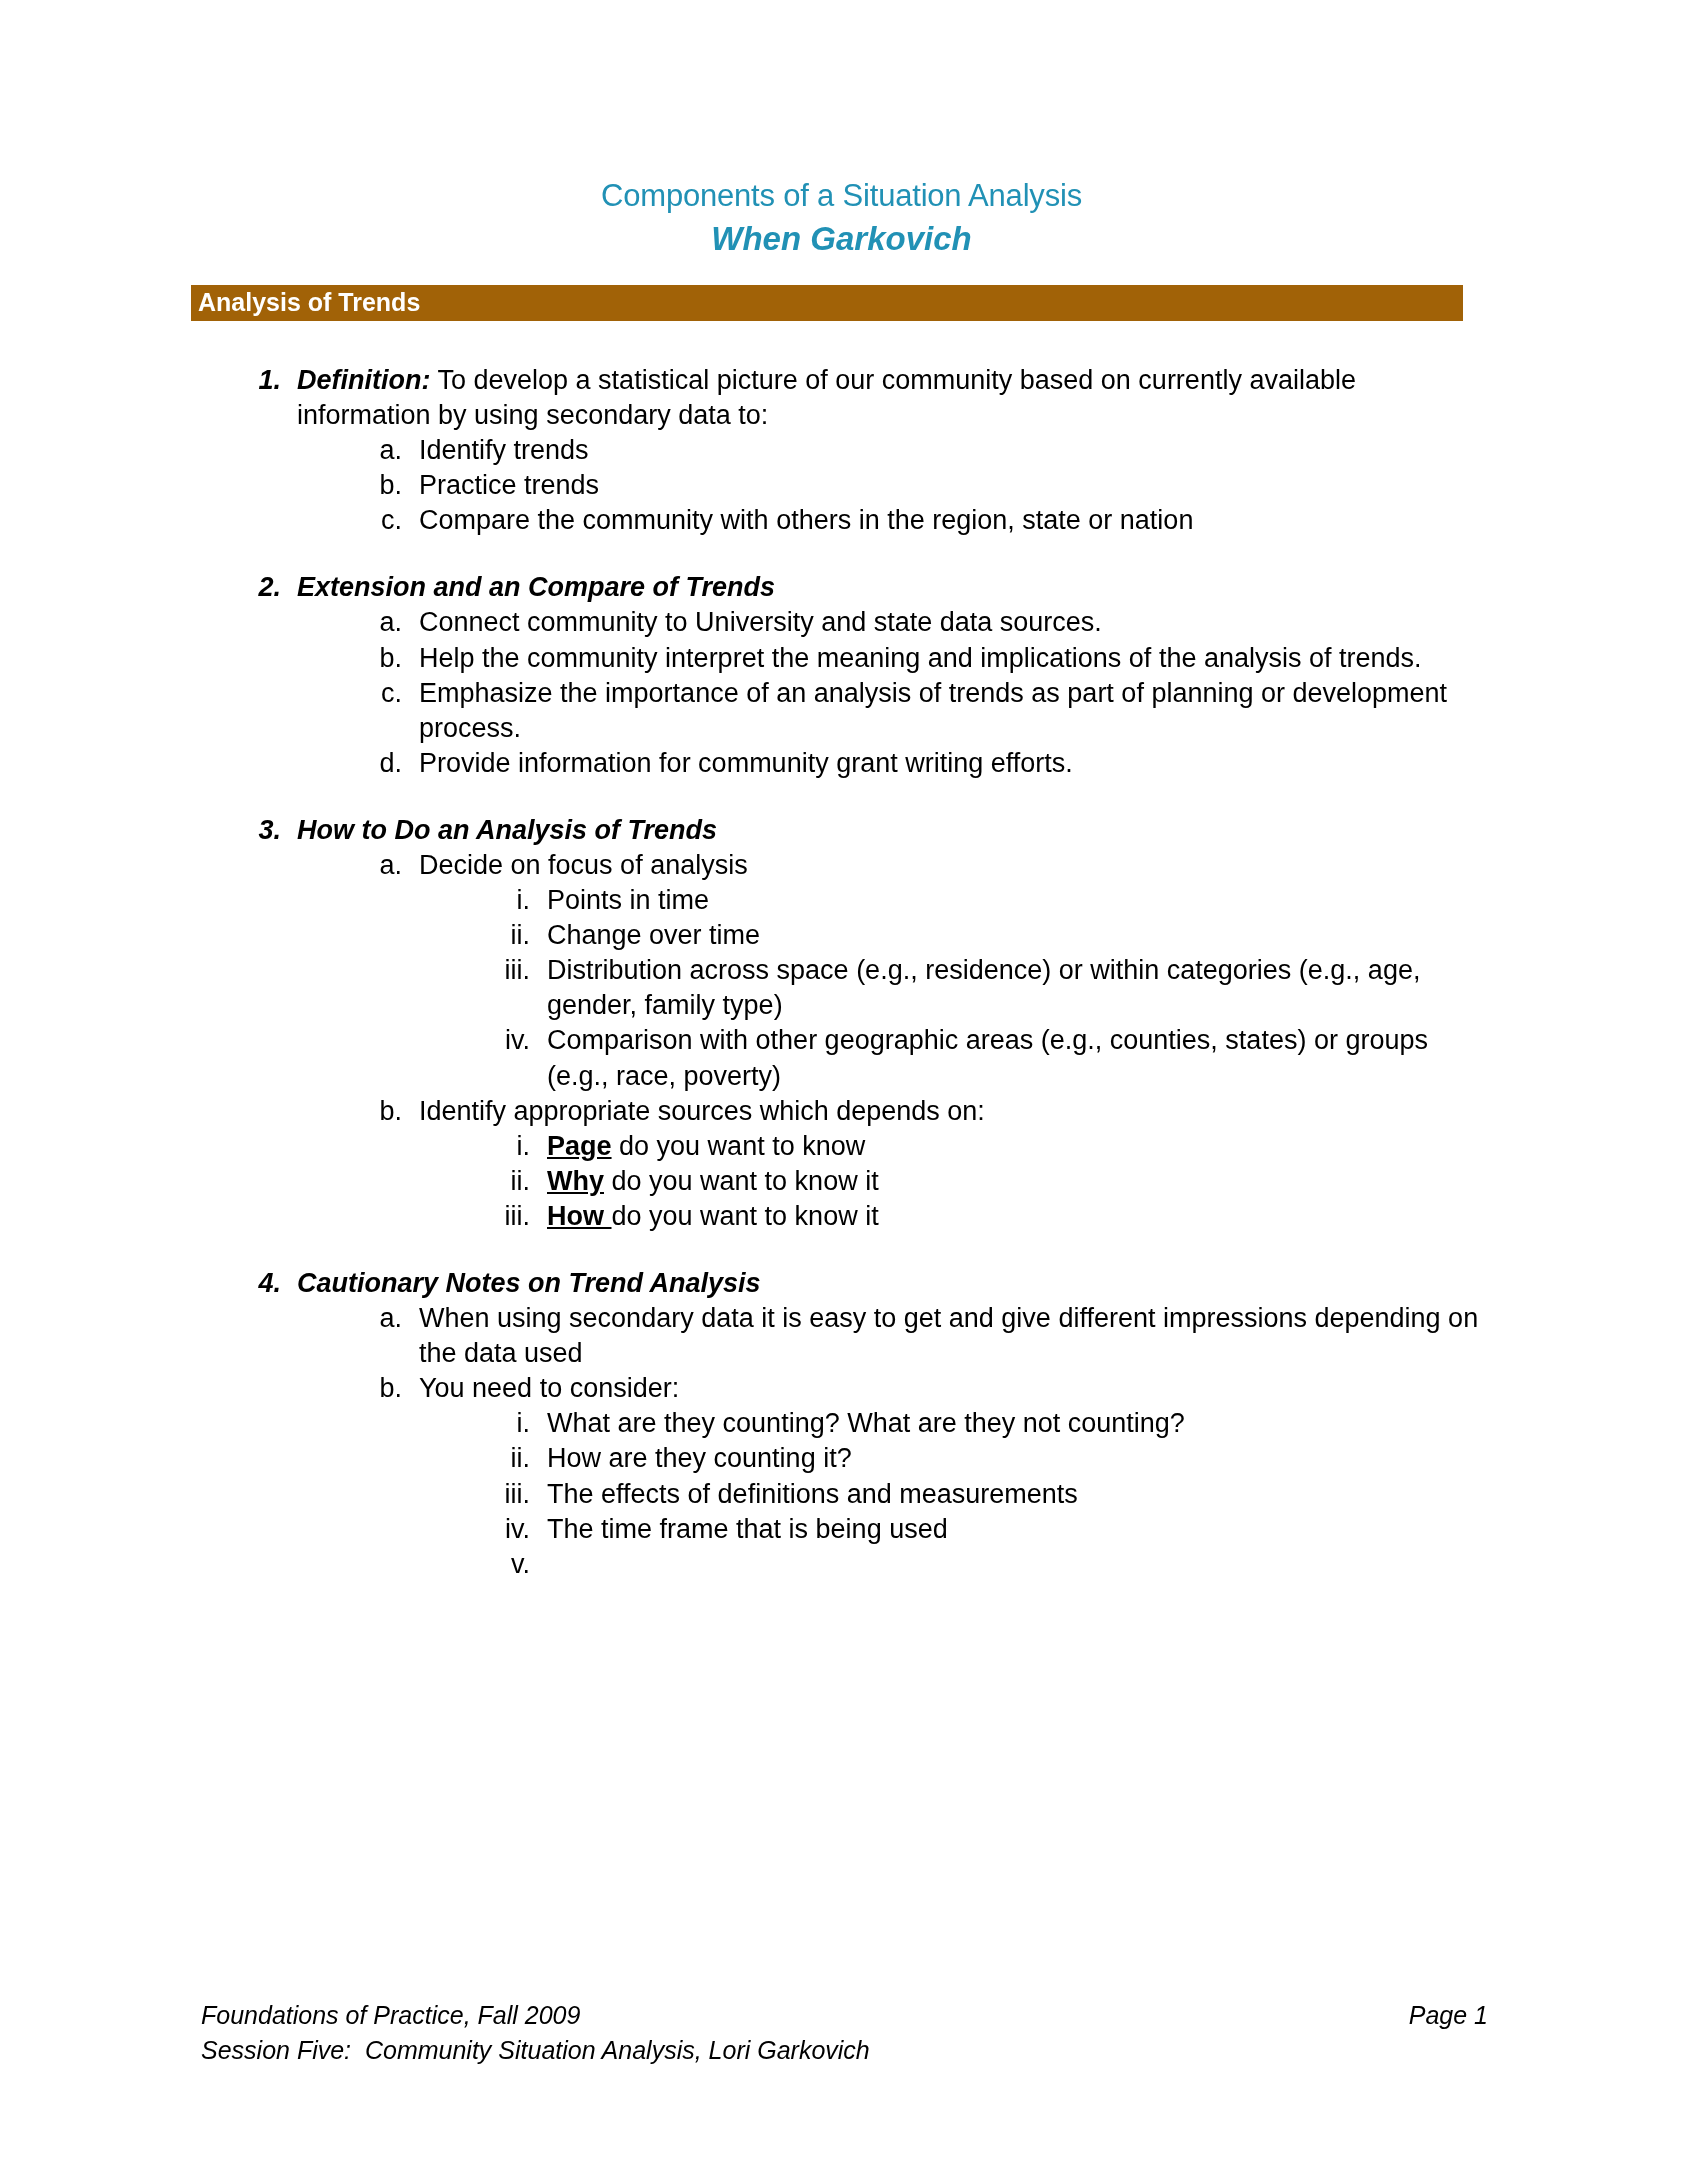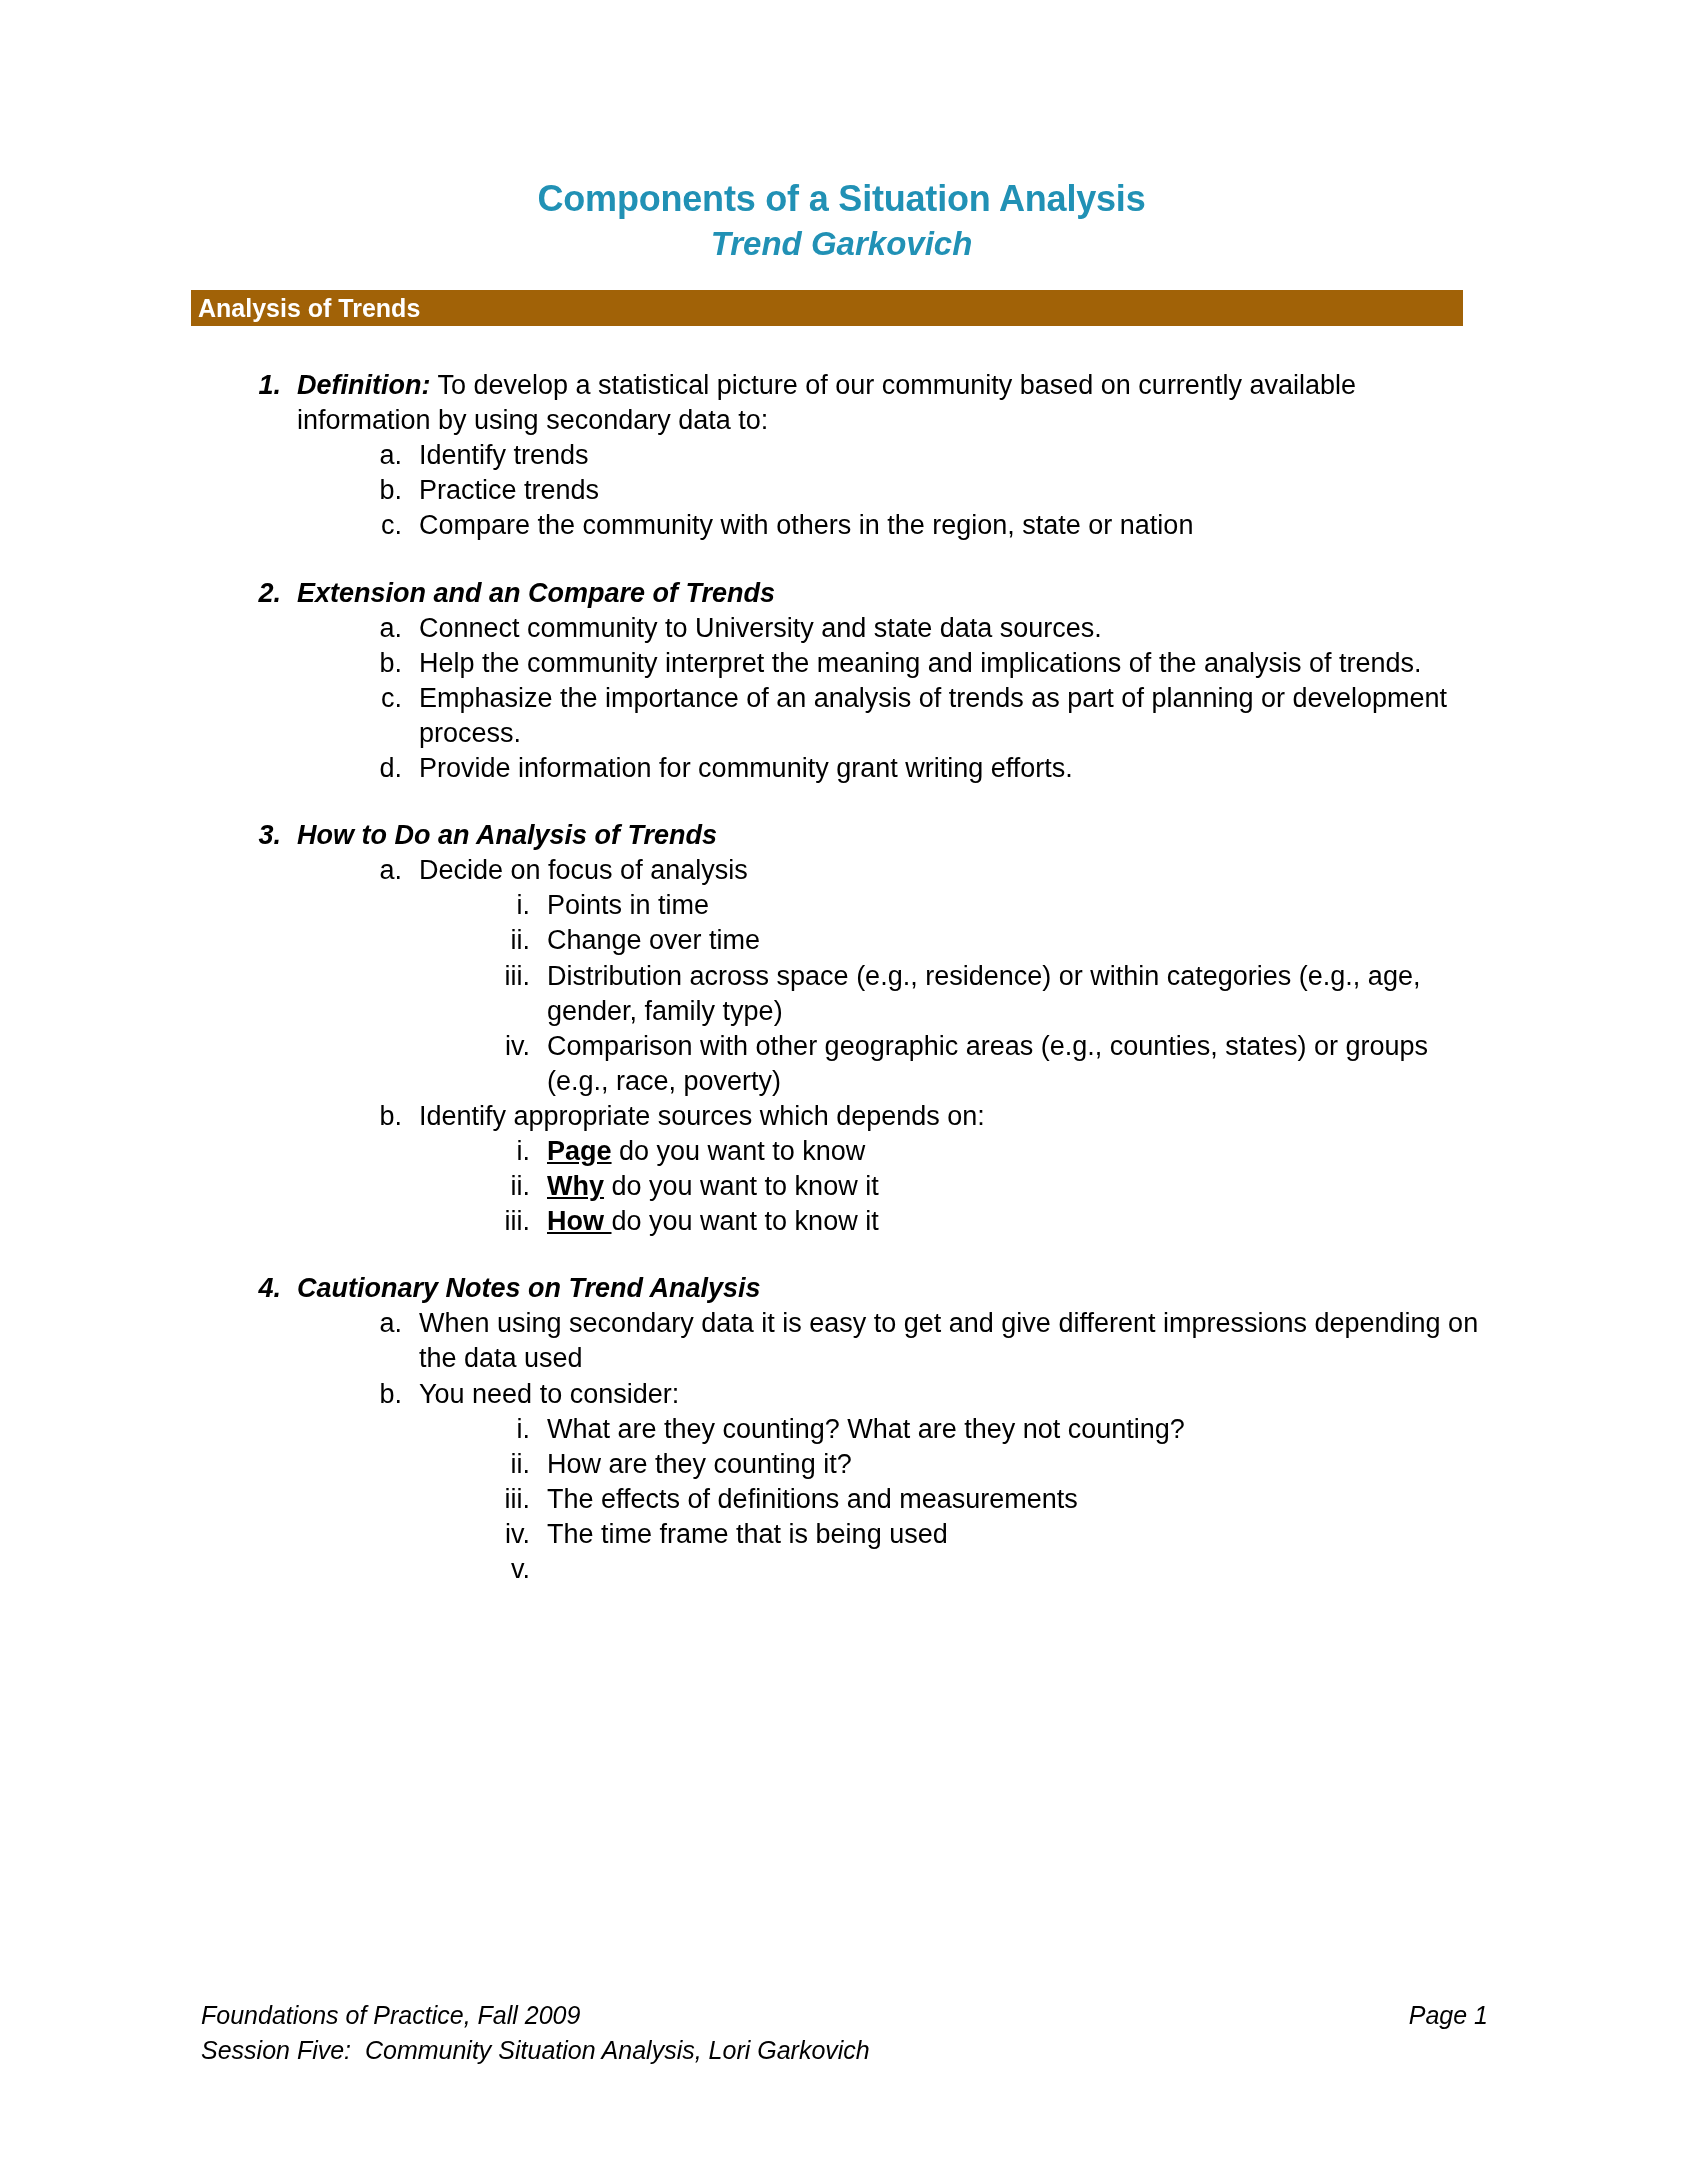--- a/index.html
+++ b/index.html
@@ -23,22 +23,22 @@
     padding: 0;
     overflow: hidden;
   }
 
   
   .title-block {
     padding-top: 180px;
     text-align: center;
   }
   .doc-title {
-    font-size: 36px;
-    font-weight: bold;
+    font-size: 31px;
+    font-weight: normal;
     color: #2191B5;
     line-height: 1.05;
     letter-spacing: -0.2px;
   }
   .doc-author {
     margin-top: 8px;
     font-size: 33px;
     font-weight: bold;
     font-style: italic;
     color: #2191B5;
@@ -147,21 +147,21 @@
   .footer-right { white-space: pre; }
   .footer-line2 { white-space: pre; }
 </style>
 </head>
 <body>
 
 <div class="page">
 
   <div class="title-block">
     <div class="doc-title">Components of a Situation Analysis</div>
-    <div class="doc-author">Trend Garkovich</div>
+    <div class="doc-author">When Garkovich</div>
   </div>
 
   <div class="section-bar">
     <span class="section-bar-label">Analysis of Trends</span>
   </div>
 
   <div class="outline">
 
     <div class="lvl1">
       <span class="marker">1.</span>

